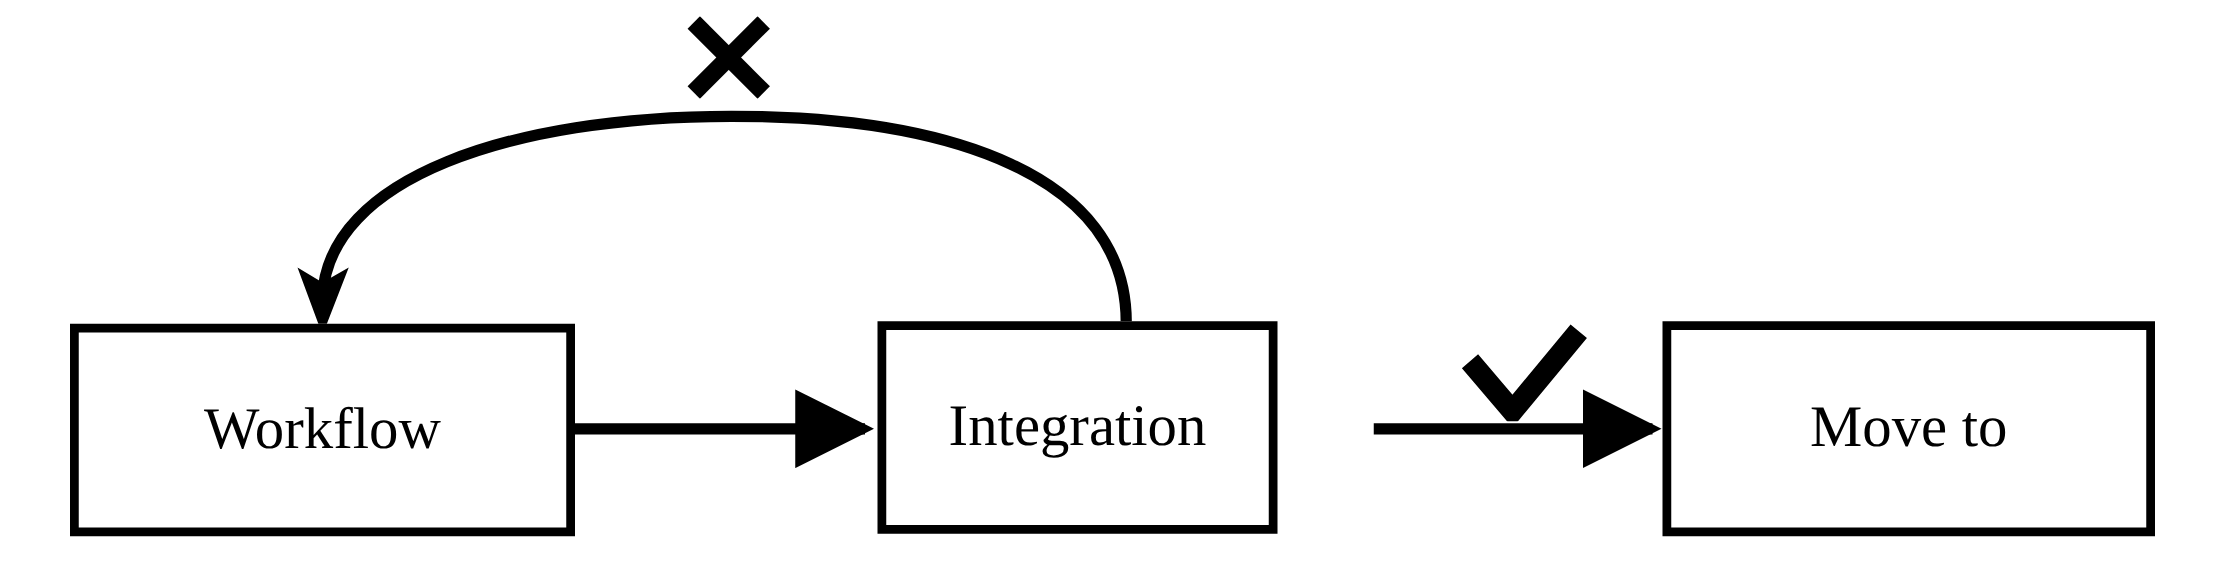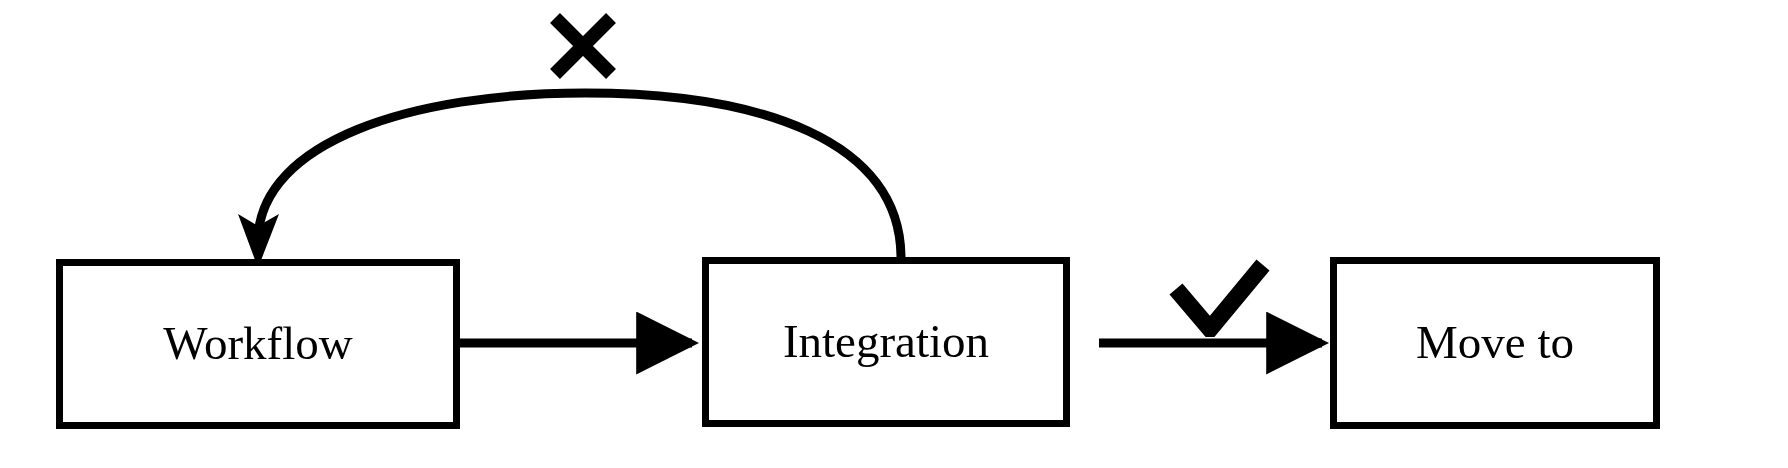--- a/index.html
+++ b/index.html
@@ -42,22 +42,22 @@
     font-family: "Liberation Serif", "DejaVu Serif", serif;
     text-align: center;
     z-index: 2;
   }
   .node-line {
     display: block;
     white-space: nowrap;
   }
   
   #node-workflow-changes { left: 56px;   top: 259px;  width: 404px; height: 170px; }
-  #node-integration-test { left: 702px;  top: 257px;  width: 368px; height: 170px; }
-  #node-move-to-production { left: 1330px; top: 257px; width: 330px; height: 172px; }
+  #node-integration-test { left: 702px;  top: 257px;  width: 320px; height: 170px; }
+  #node-move-to-production { left: 1330px; top: 257px; width: 394px; height: 172px; }
 
   .marker-glyph {
     position: absolute;
     z-index: 3;
   }
   #marker-fail-x   { left: 548px;  top: 13px;  width: 70px; height: 66px; }
   #marker-pass-check { left: 1168px; top: 255px; width: 102px; height: 82px; }
 </style>
 </head>
 <body>

